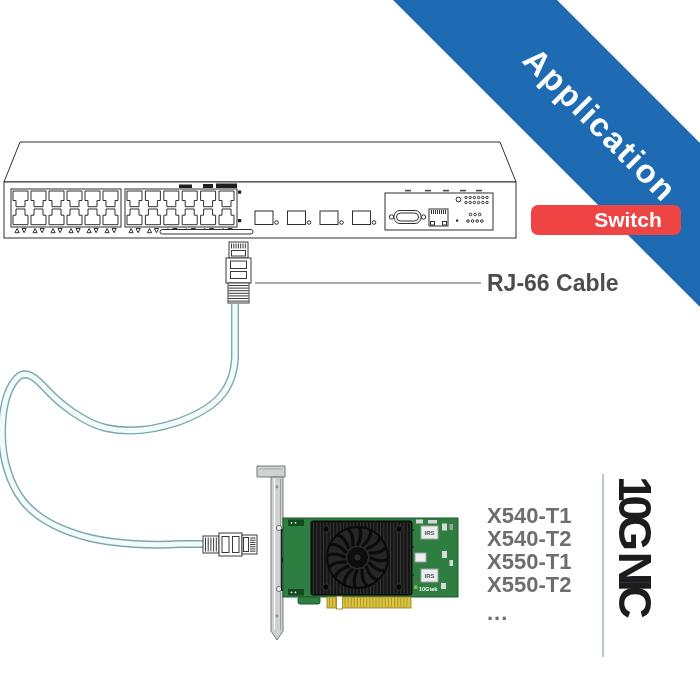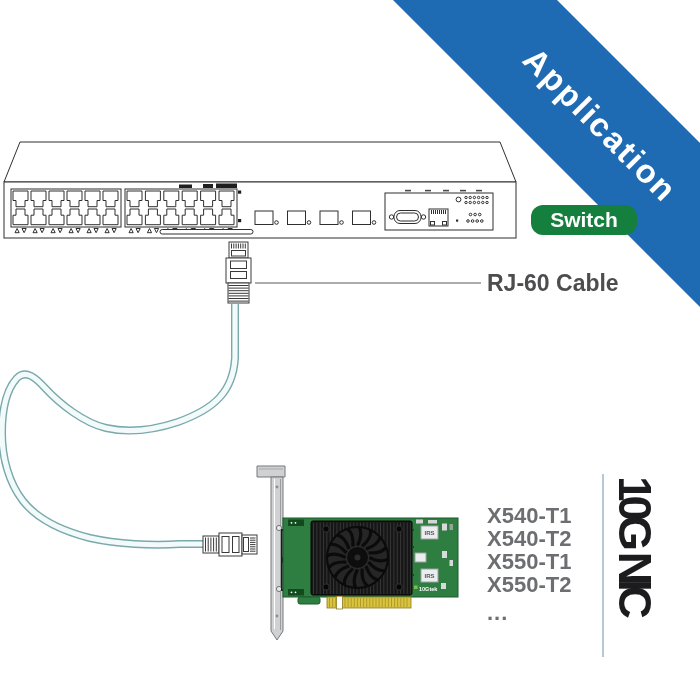--- a/index.html
+++ b/index.html
@@ -2,22 +2,22 @@
 <html><head>
 <meta charset="utf-8">
 <style>
   html,body{margin:0;padding:0;}
   body{width:700px;height:700px;background:#ffffff;font-family:"Liberation Sans",sans-serif;}
   .stage{position:absolute;left:0;top:0;width:700px;height:700px;overflow:hidden;background:#fff;}
   .ribbon{position:absolute;left:340px;top:67px;width:520px;height:116px;background:#1e6bb3;
           transform:rotate(45deg);display:flex;align-items:center;justify-content:center;z-index:1;}
   .ribbon span{color:#ffffff;font-size:33px;font-weight:bold;letter-spacing:2px;white-space:nowrap;}
   svg.scene{position:absolute;left:0;top:0;z-index:2;}
-  .badge{position:absolute;left:531px;top:205px;width:106px;height:30px;background:#15803d;border-radius:12px;
-         display:flex;align-items:center;justify-content:center;z-index:3;}
+  .badge{position:absolute;left:531px;top:205px;width:106px;height:30px;background:#ef4444;border-radius:7px;
+         display:flex;align-items:center;justify-content:center;z-index:3;padding-left:44px;}
   .badge span{color:#fff;font-weight:bold;font-size:21px;}
   .cable-label{position:absolute;left:487px;top:270px;font-size:23px;font-weight:bold;color:#4d4d4f;z-index:3;white-space:nowrap;}
   .models{position:absolute;left:487px;top:504px;z-index:3;color:#6d6e71;font-size:22px;font-weight:bold;line-height:23px;}
   .models .dots{margin-top:5px;letter-spacing:1px;}
   .side-label{position:absolute;left:612px;top:476px;z-index:3;writing-mode:vertical-rl;
               font-size:46px;line-height:1;font-weight:bold;color:#1c1c1e;letter-spacing:-6px;white-space:nowrap;}
 </style>
 </head>
 <body>
 
@@ -350,21 +350,21 @@
       <circle cx="413" cy="575" r="1" fill="#113d1a"></circle>
       <rect x="414" y="585.5" width="3.5" height="3.5" fill="#7ac143"></rect>
       <text x="419" y="590.5" font-size="5.5" font-weight="bold" fill="#ffffff">10Gtek</text>
     </g>
   </svg>
 
   <div class="badge">
     <span>Switch</span>
   </div>
 
-  <div class="cable-label">RJ-60 Cable</div>
+  <div class="cable-label">RJ-66 Cable</div>
 
   <div class="models">
     <div class="model">X540-T1</div>
     <div class="model">X540-T2</div>
     <div class="model">X550-T1</div>
     <div class="model">X550-T2</div>
     <div class="model dots">...</div>
   </div>
 
   <div class="side-label">10G NIC</div>

